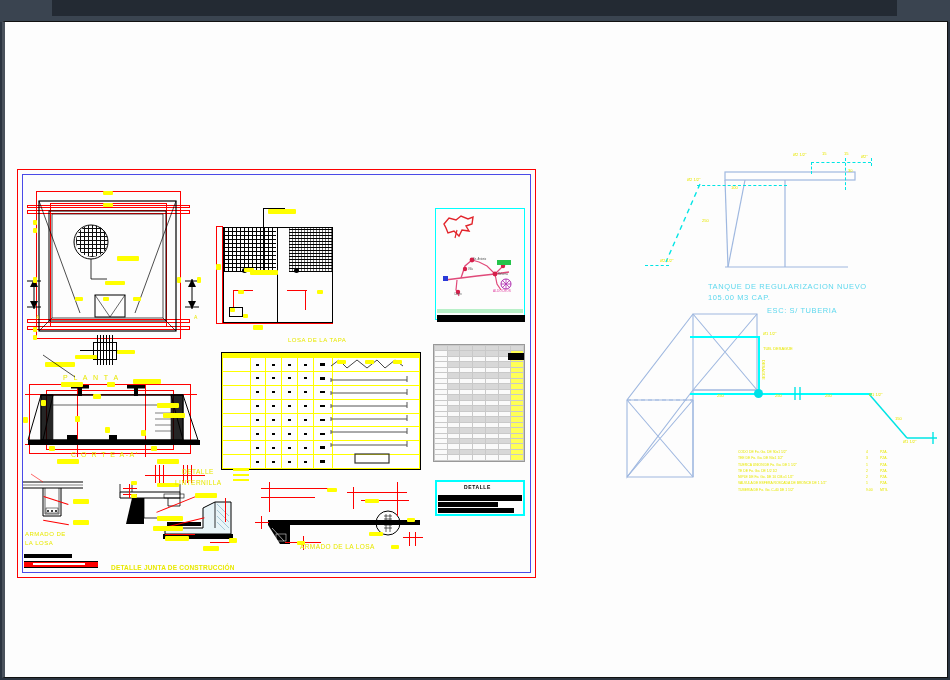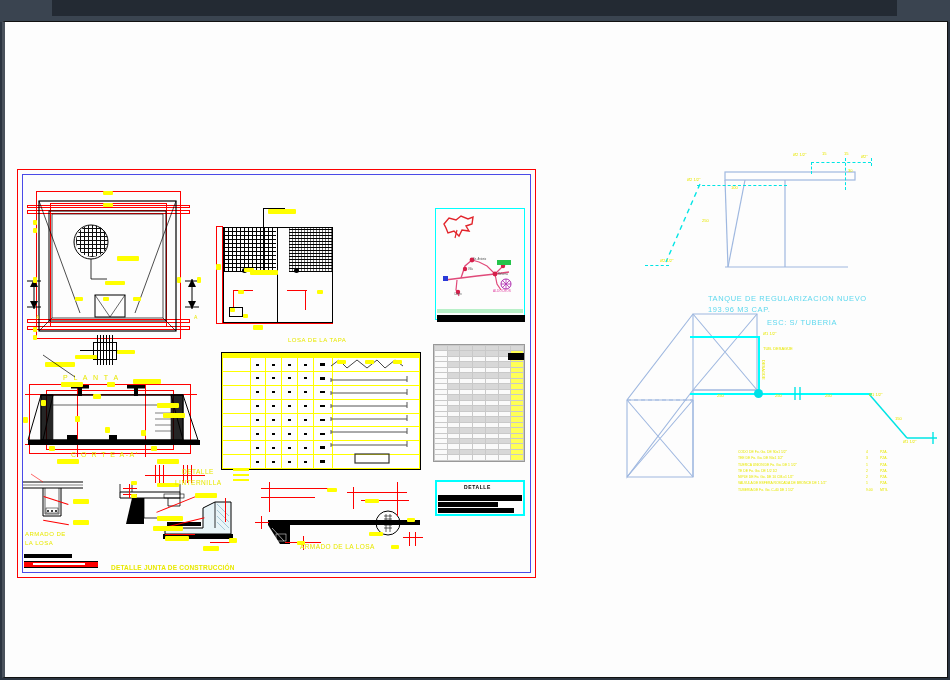--- a/index.html
+++ b/index.html
@@ -61,21 +61,21 @@
 
   
   .txt {
     position: absolute;
     white-space: nowrap;
     font-family: "Liberation Sans", sans-serif;
     line-height: 1;
     color: #000;
   }
   .t-ylw  { color: #e8e800; }
-  .t-cyan { color: #5fd8ee; margin-top: 12px; }
+  .t-cyan { color: #5fd8ee; }
   .t-mag  { color: #e040a0; }
 
   
   .hl {
     position: absolute;
     background: #ffff00;
     border-radius: 1px;
   }
   .blk { position: absolute; background: #000; }
 
@@ -876,21 +876,21 @@
       <div class="txt t-ylw" style="left:817px; top:130px; font-size:4px;">15</div>
       <div class="txt t-ylw" style="left:839px; top:130px; font-size:4px;">15</div>
       <div class="txt t-ylw" style="left:856px; top:133px; font-size:4px;">Ø2"</div>
       <div class="txt t-ylw" style="left:843px; top:147px; font-size:4px;">30</div>
       <div class="txt t-ylw" style="left:682px; top:156px; font-size:4px;">Ø2 1/2"</div>
       <div class="txt t-ylw" style="left:726px; top:164px; font-size:4px;">100</div>
       <div class="txt t-ylw" style="left:697px; top:197px; font-size:4px;">250</div>
       <div class="txt t-ylw" style="left:655px; top:237px; font-size:4px;">Ø2 1/2"</div>
 
       <div class="txt t-cyan" style="left:703px; top:261px; font-size:7.5px; letter-spacing:.6px;">TANQUE  DE  REGULARIZACION  NUEVO</div>
-      <div class="txt t-cyan" style="left:703px; top:272px; font-size:7.5px; letter-spacing:.6px;">193.96  M3  CAP.</div>
+      <div class="txt t-cyan" style="left:703px; top:272px; font-size:7.5px; letter-spacing:.6px;">105.00  M3  CAP.</div>
       <div class="txt t-cyan" style="left:762px; top:285px; font-size:7.5px; letter-spacing:.6px;">ESC:  S/  TUBERIA</div>
     </div>
 
     <div>
       <svg class="abs" style="left:600px; top:280px;" width="300" height="200">
         <g stroke="#9fb8e0" stroke-width="1.1" fill="none">
 
           <path d="M88,12 L152,12 L152,88 L88,88 Z"></path>
           <path d="M88,12 L22,98 L22,175 L88,88"></path>
           <path d="M152,88 L88,88"></path>

